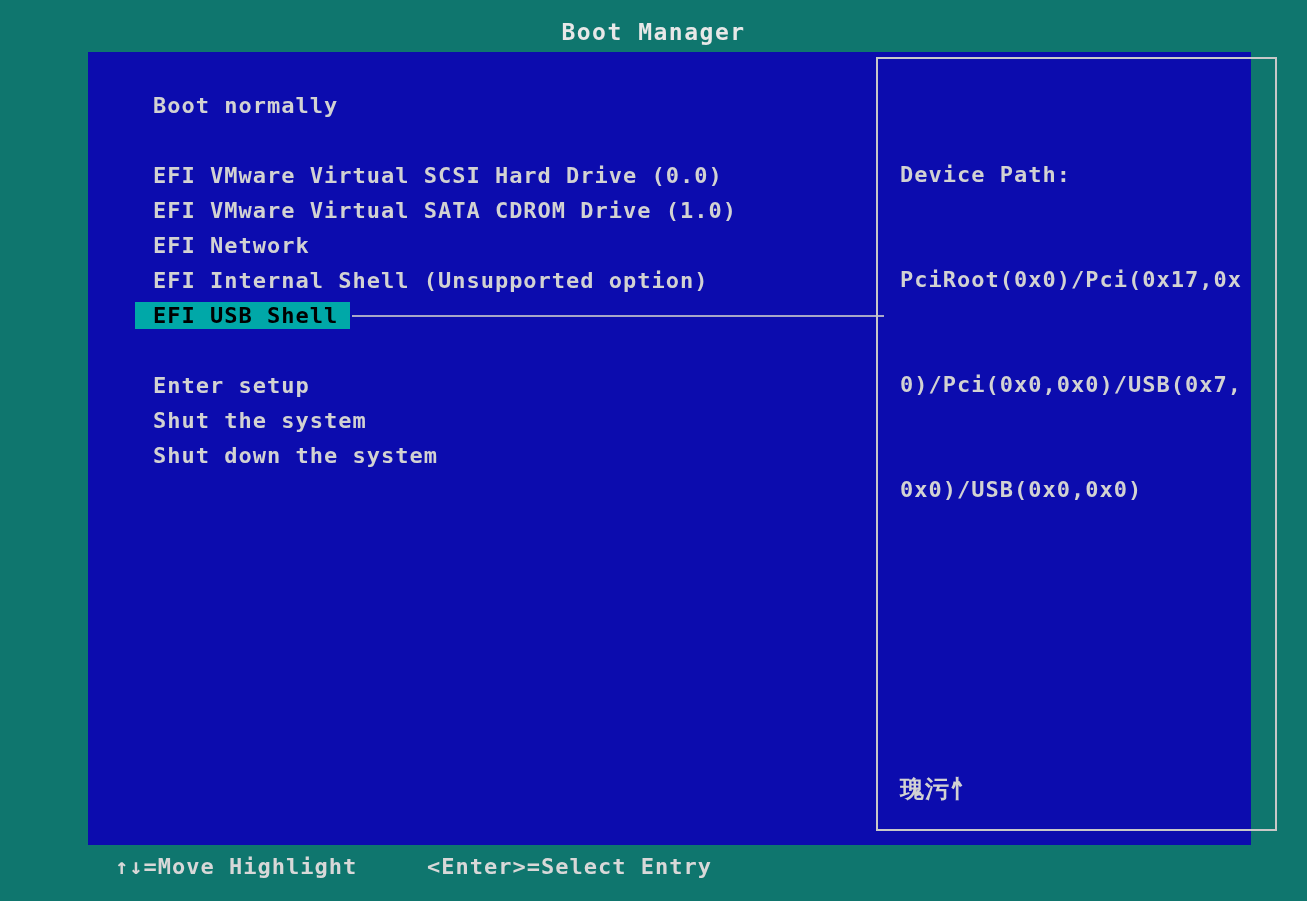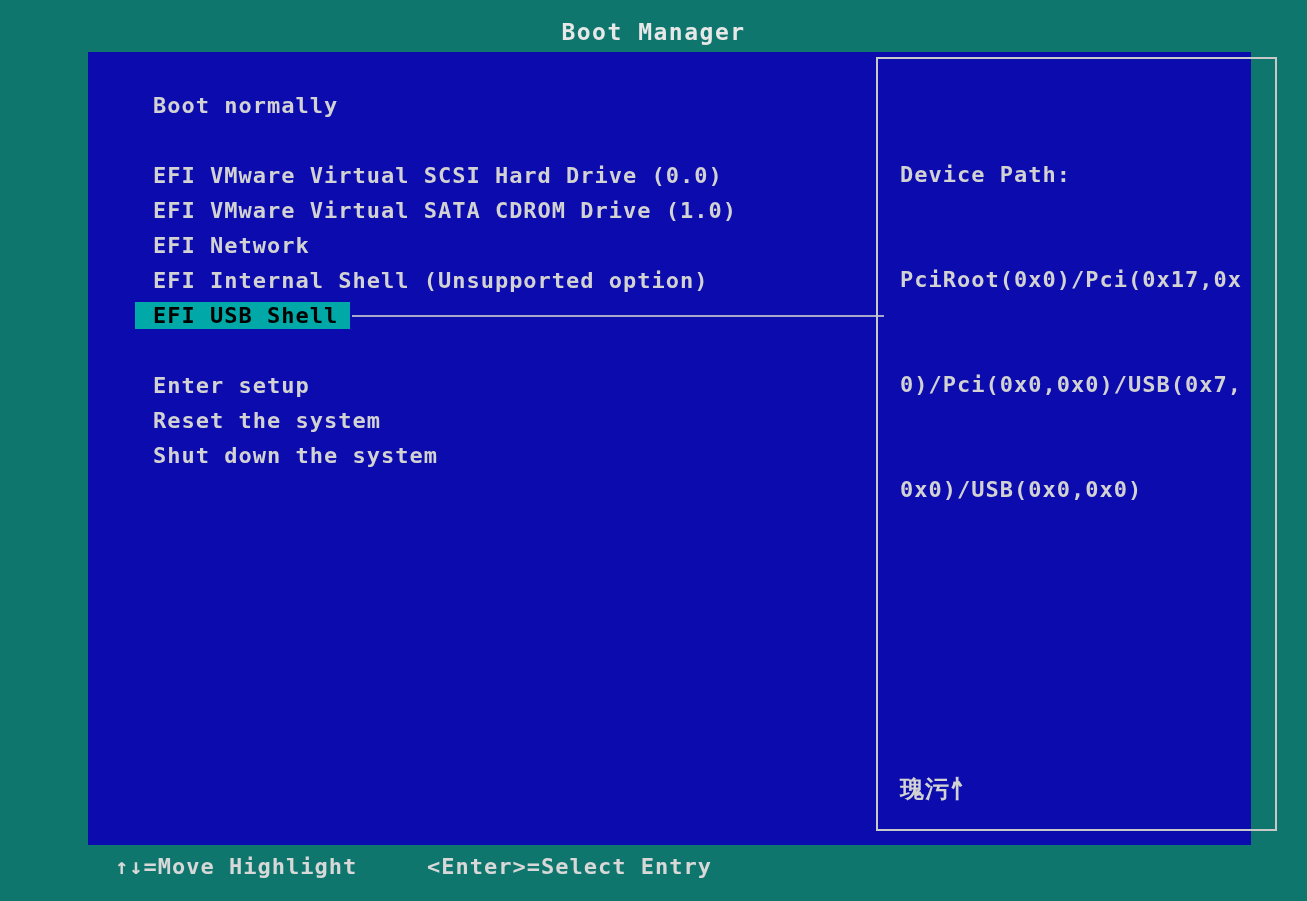--- a/index.html
+++ b/index.html
@@ -136,21 +136,21 @@
       </div>
       <div class="row highlighted">
         <span class="hl">EFI USB Shell</span>
         <div class="hl-line"></div>
       </div>
       <div class="row spacer"></div>
       <div class="row">
         <span>Enter setup</span>
       </div>
       <div class="row">
-        <span>Reset the system</span>
+        <span>Shut the system</span>
       </div>
       <div class="row">
         <span>Shut down the system</span>
       </div>
     </div>
 
     <div class="right-box">
       <div class="dp-lines">
         <div>Device Path:</div>
         <div>PciRoot(0x0)/Pci(0x17,0x</div>

